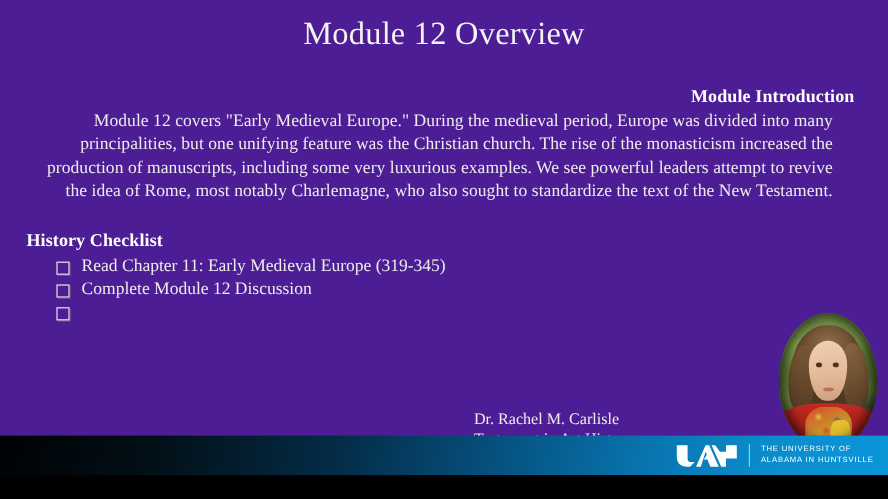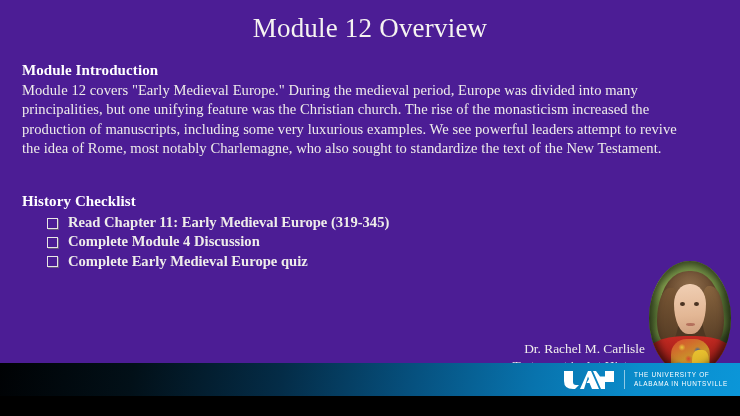--- a/index.html
+++ b/index.html
@@ -46,38 +46,37 @@
     letter-spacing: 0.1px;
   }
   .para {
     font-size: 14.6px;
     line-height: 19.3px;
     color: #eeecea;
     letter-spacing: 0.05px;
     width: 672px;
   }
 
-  #intro-block { top: 61px; }
+  #intro-block { top: 72px; text-align: right; }
   #intro-para { margin-top: 1px; }
 
   #checklist-block { top: 192px; }
 
   ul.checklist {
     list-style: none;
     margin: 2px 0 0 0;
     padding: 0;
   }
   ul.checklist li {
     position: relative;
     padding-left: 46px;
     font-size: 14.6px;
     line-height: 19.3px;
     color: #eeecea;
     white-space: nowrap;
-    font-weight: bold;
   }
   ul.checklist li .box {
     position: absolute;
     left: 25px;
     top: 4.5px;
     width: 9px;
     height: 9px;
     border: 1.4px solid #e8e6e4;
     box-shadow: 1px 1px 0 rgba(120,118,116,0.65);
     background: transparent;
@@ -205,21 +204,21 @@
     border-radius: 50%;
     box-shadow: inset 0 0 9px 4px rgba(0,0,0,0.62);
   }
 
   
   #credit {
     position: absolute;
     right: 95px;
     top: 341px;
     width: 250px;
-    text-align: right;
+    text-align: left;
     font-size: 13.4px;
     line-height: 16.6px;
     color: #f0eeec;
     white-space: nowrap;
     font-family: Liberation Serif, serif;
   }
 
   
   #footer {
     position: absolute;
@@ -278,25 +277,24 @@
 
   <div class="body-block" id="checklist-block">
     <div class="section-heading">History Checklist</div>
     <ul class="checklist">
       <li>
         <span class="box"></span>
         <span>Read Chapter 11: Early Medieval Europe (319-345)</span>
       </li>
       <li>
         <span class="box"></span>
-        <span>Complete Module 4 Discussion</span>
+        <span>Complete Module 12 Discussion</span>
       </li>
       <li>
         <span class="box"></span>
-        <span>Complete Early Medieval Europe quiz</span>
       </li>
     </ul>
   </div>
 
   <div id="portrait">
     <div class="pimg">
       <div class="hair"></div>
       <div class="hair-l"></div>
       <div class="hair-r"></div>
       <div class="face"></div>

